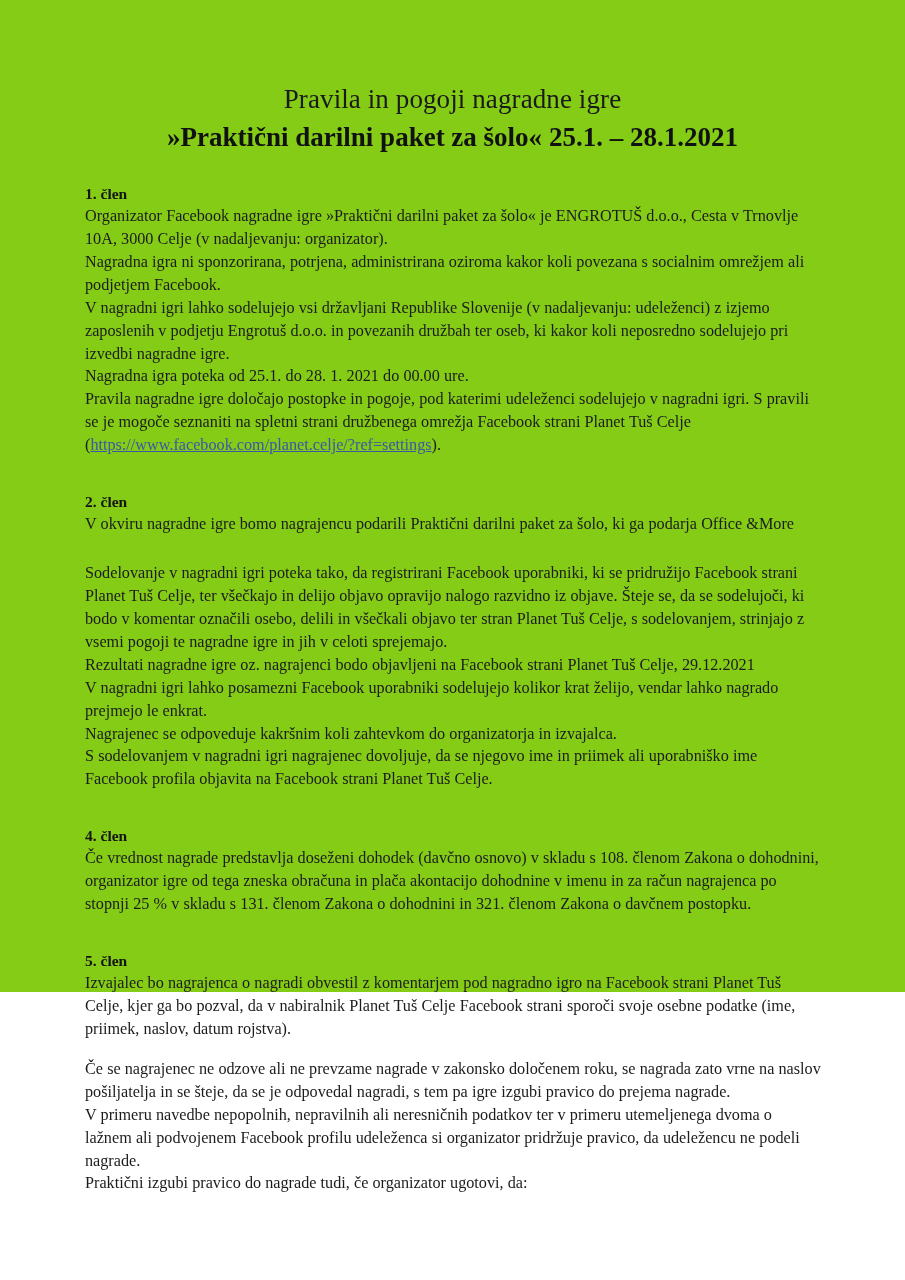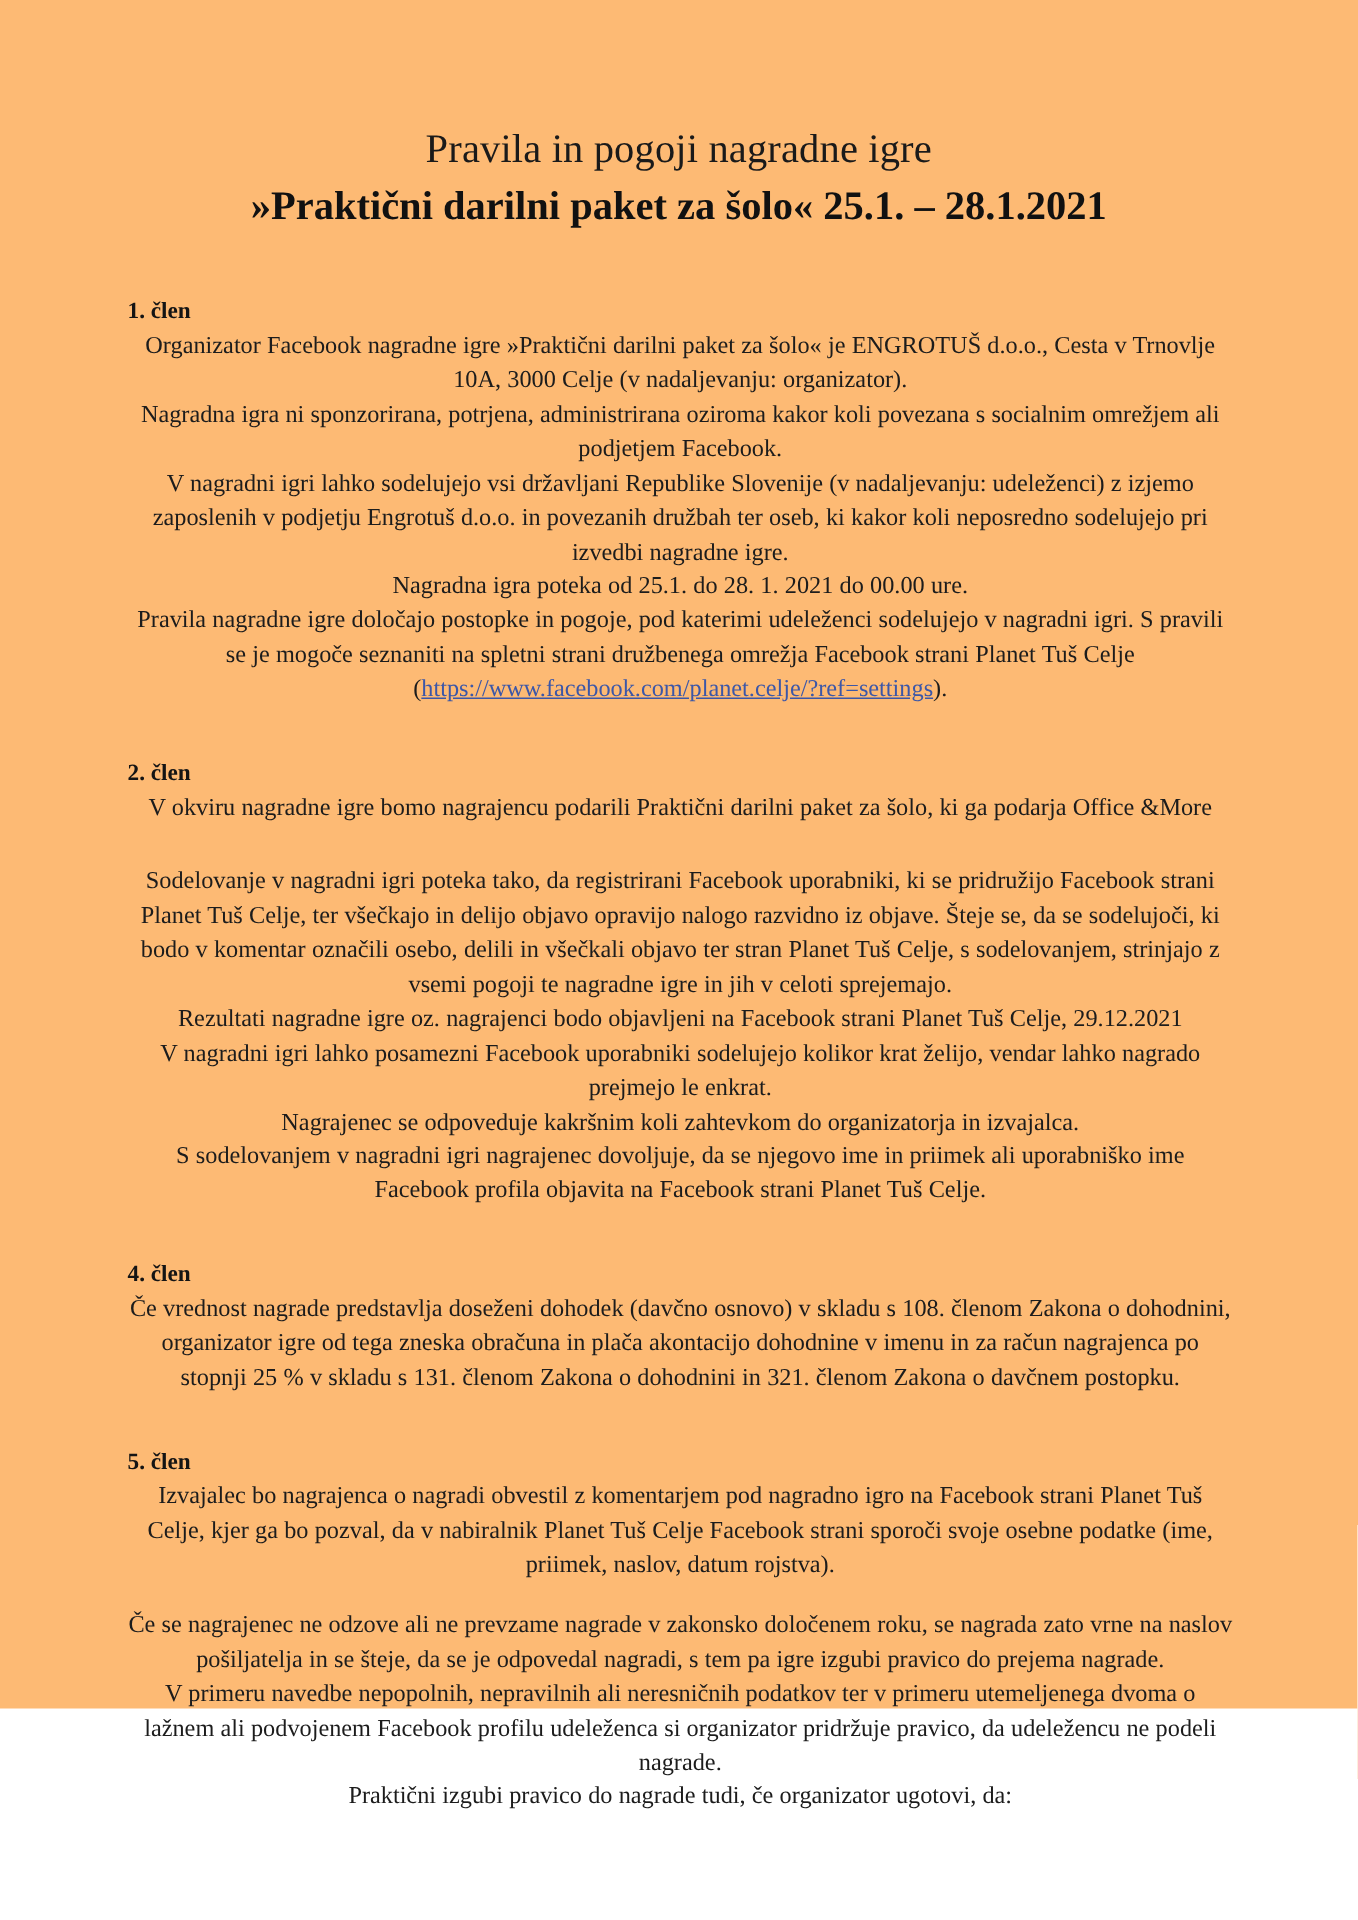--- a/index.html
+++ b/index.html
@@ -10,22 +10,22 @@
   body {
     width: 905px;
     height: 1280px;
     overflow: hidden;
     font-family: "Liberation Serif", "DejaVu Serif", serif;
     color: #1b1b1b;
   }
   .page {
     position: relative;
     width: 905px;
-    height: 1139px;
-    background: #fdba74;
+    height: 992px;
+    background: #84cc16;
     box-sizing: border-box;
   }
   .doc-title {
     text-align: center;
     padding-top: 82px;
     line-height: 1.28;
   }
   .title-line-1 {
     font-size: 27px;
     font-weight: 400;
@@ -41,39 +41,39 @@
   }
   .title-line-2 .bold-part {
     font-weight: 700;
   }
   .title-line-2 .reg-part {
     font-weight: 700;
   }
   .content {
     position: absolute;
     left: 85px;
-    top: 197px;
+    top: 183px;
     width: 737px;
   }
   .article {
     margin: 0 0 0 0;
   }
   .article-heading {
     font-size: 15.5px;
     font-weight: 700;
     line-height: 1.42;
     margin: 0;
     color: #141414;
   }
   .para {
     font-size: 16.2px;
     line-height: 1.415;
     margin: 0;
     color: #1c1c1c;
-    text-align: center;
+    text-align: left;
     word-spacing: 0.1px;
   }
   .para b, .para .b {
     font-weight: 400;
   }
   .link {
     color: #3c57a8;
     text-decoration: underline;
   }
   .gap-lg { height: 34px; }

